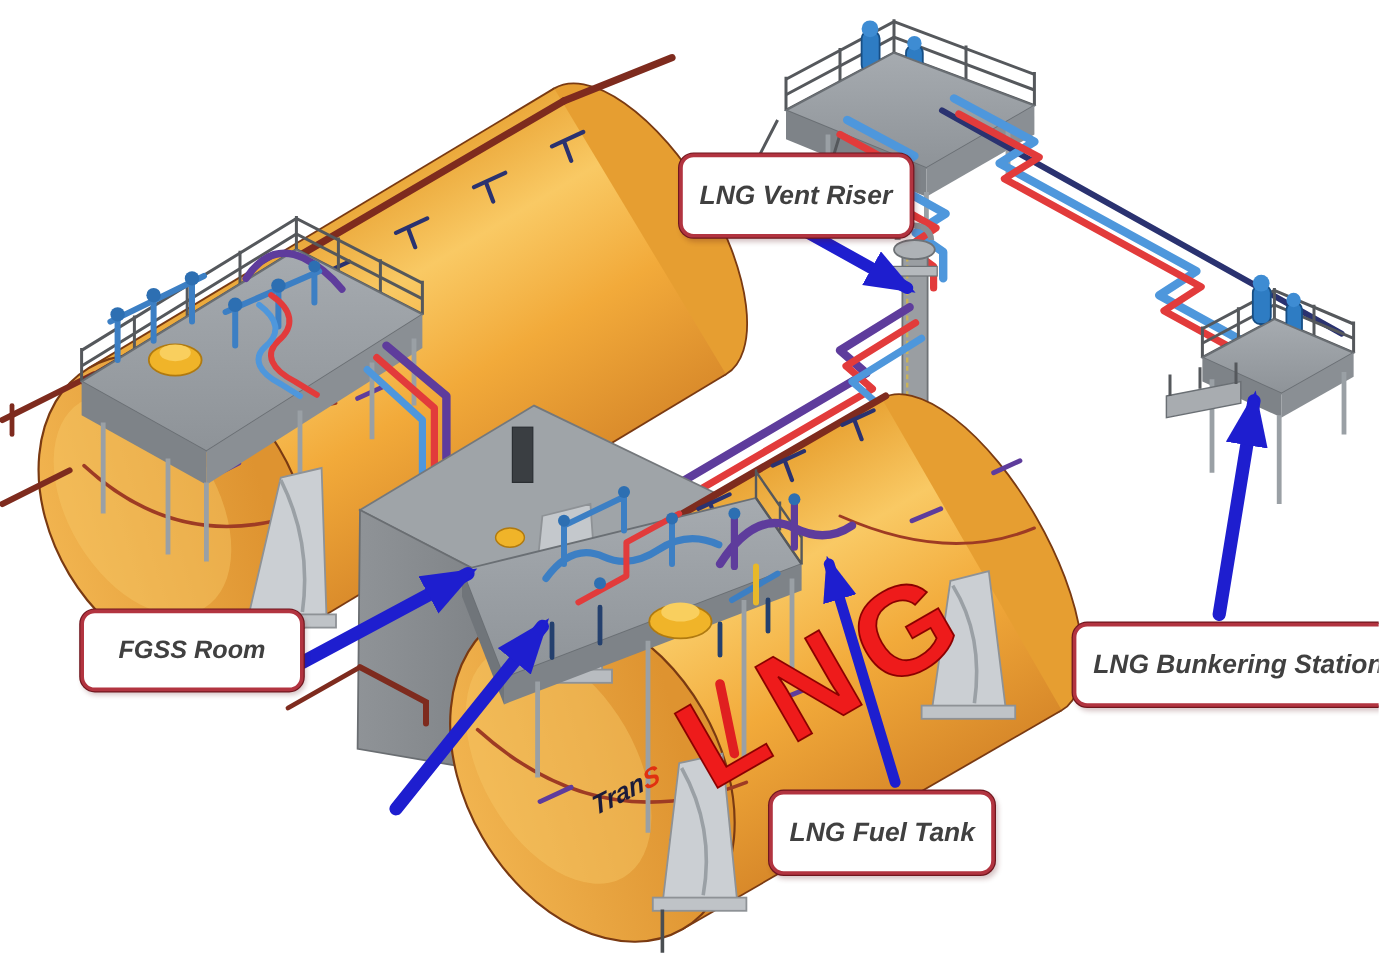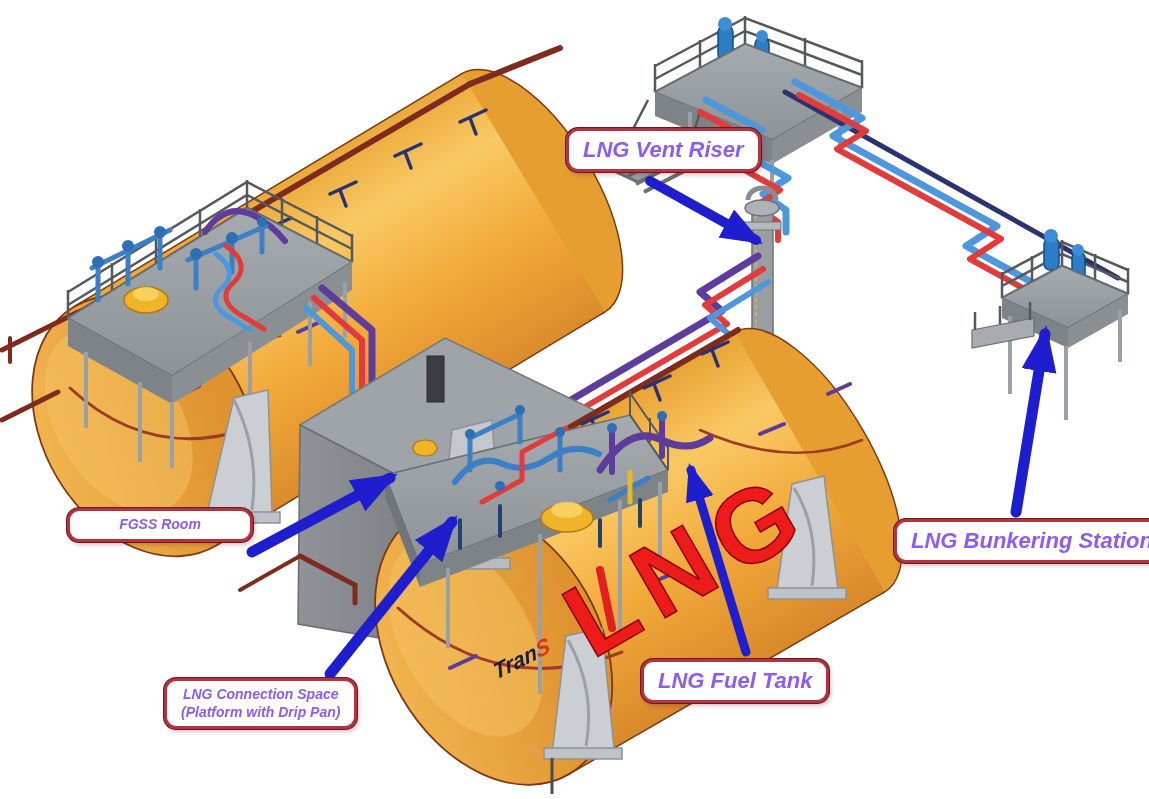--- a/index.html
+++ b/index.html
@@ -5,31 +5,31 @@
   html,body{margin:0;padding:0;background:#ffffff;}
   #stage{position:relative;width:1149px;height:799px;background:#ffffff;overflow:hidden;
          font-family:"Liberation Sans",sans-serif;}
   #scene-svg{position:absolute;left:0;top:0;}
   .callout{
     position:absolute;
     background:#ffffff;
     border:3px solid #b23440;
     box-shadow:0 0 0 1px #70161e, 2px 3px 4px rgba(90,20,25,.25);
     border-radius:12px;
-    color:#8b5cf6;
+    color:#404040;
     font-weight:bold;
     font-style:italic;
     text-align:center;
-    padding:5px 14px;
+    padding:18px 14px;
     line-height:1.25;
     white-space:nowrap;
   }
   .callout .ln{display:block;}
   .fs22{font-size:22px;}
-  .fs21{font-size:14px;}
+  .fs21{font-size:21px;}
 </style>
 </head>
 <body>
 
 <div id="stage">
 
 <svg id="scene-svg" width="1149" height="799" viewBox="0 0 1149 799">
   <defs>
     <linearGradient id="tankGrad" x1="0" y1="-150" x2="0" y2="150" gradientUnits="userSpaceOnUse">
       <stop offset="0" stop-color="#E9A435"></stop>
@@ -299,24 +299,20 @@
 </svg>
 
 <div class="callout fs22" style="left:566px;top:128px;">
   <span class="ln">LNG Vent Riser</span>
 </div>
 
 <div class="callout fs21" style="left:67px;top:508px;min-width:152px;">
   <span class="ln">FGSS Room</span>
 </div>
 
-<div class="callout fs21" style="left:164px;top:678px;">
-  <span class="ln">LNG Connection Space</span>
-  <span class="ln">(Platform with Drip Pan)</span>
-</div>
 
 <div class="callout fs22" style="left:641px;top:659px;">
   <span class="ln">LNG Fuel Tank</span>
 </div>
 
 <div class="callout fs22" style="left:894px;top:519px;">
   <span class="ln">LNG Bunkering Station</span>
 </div>
 
 </div>

